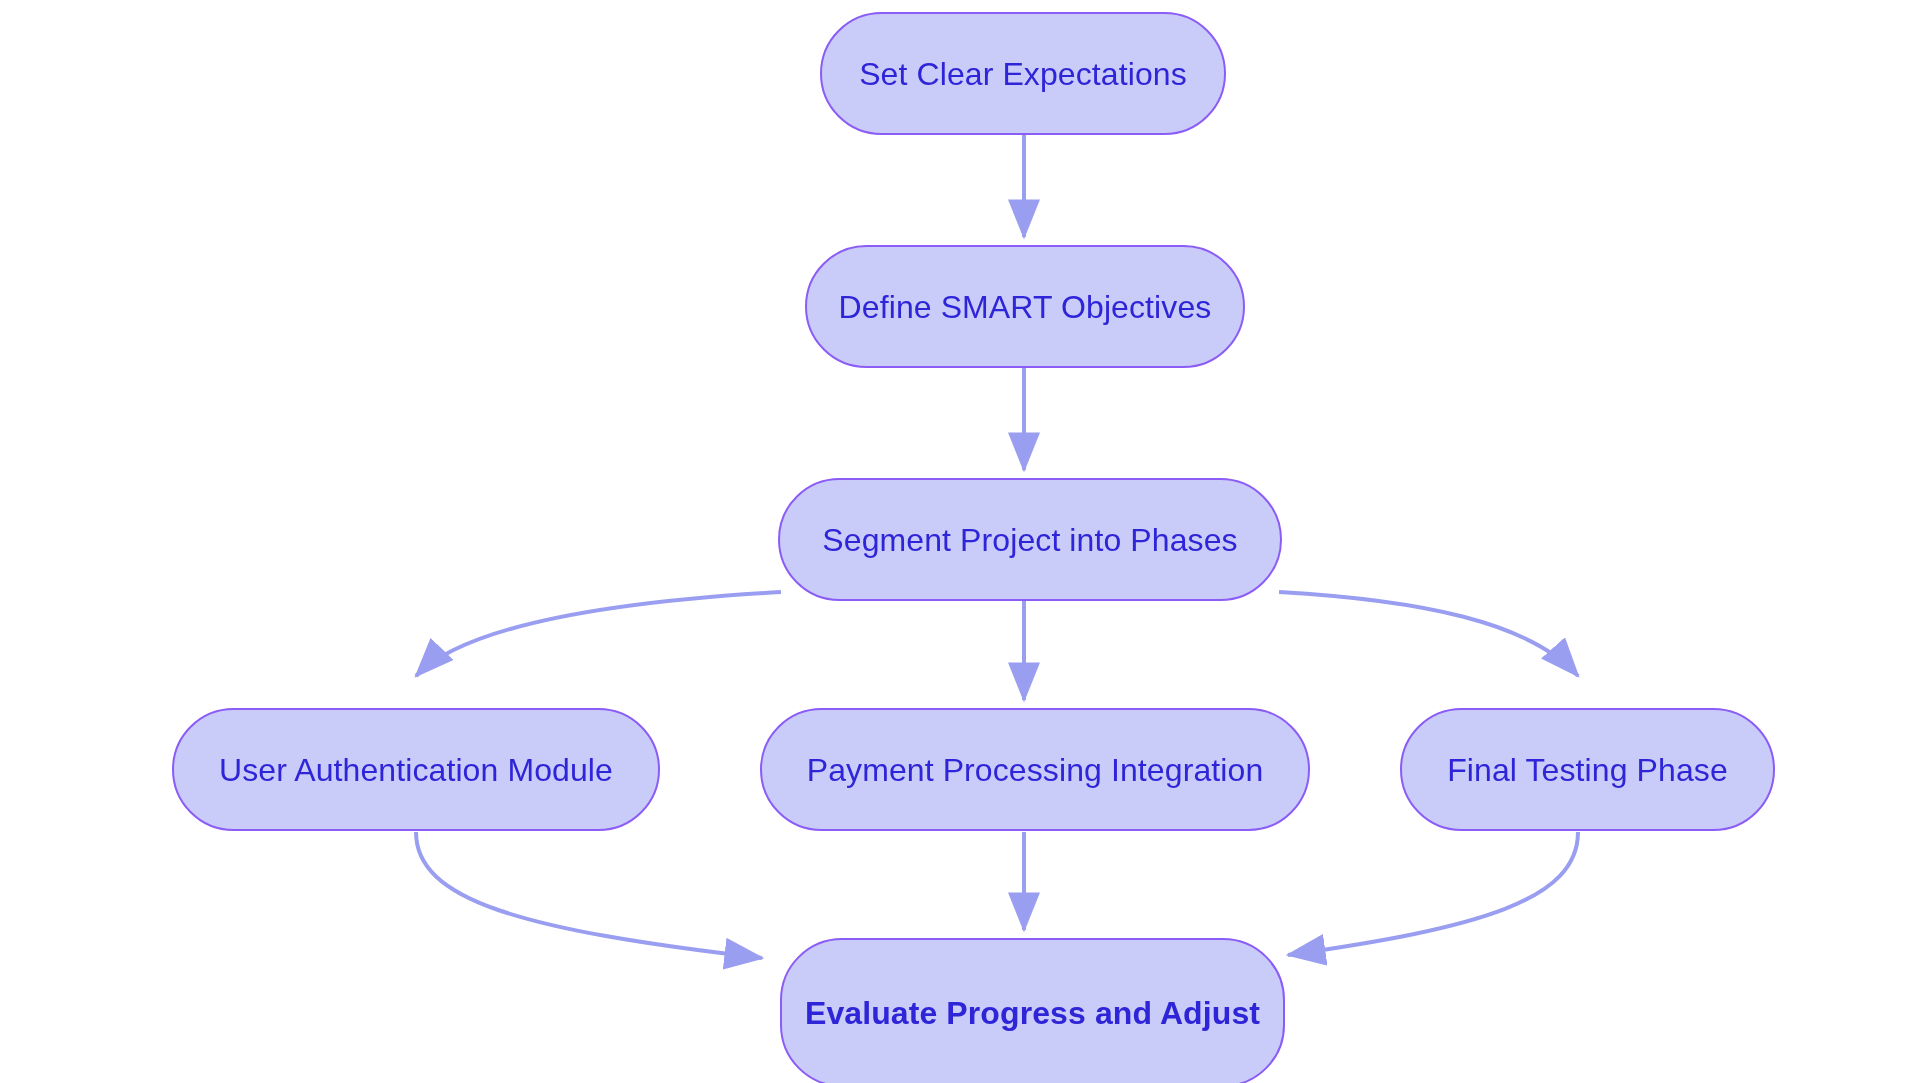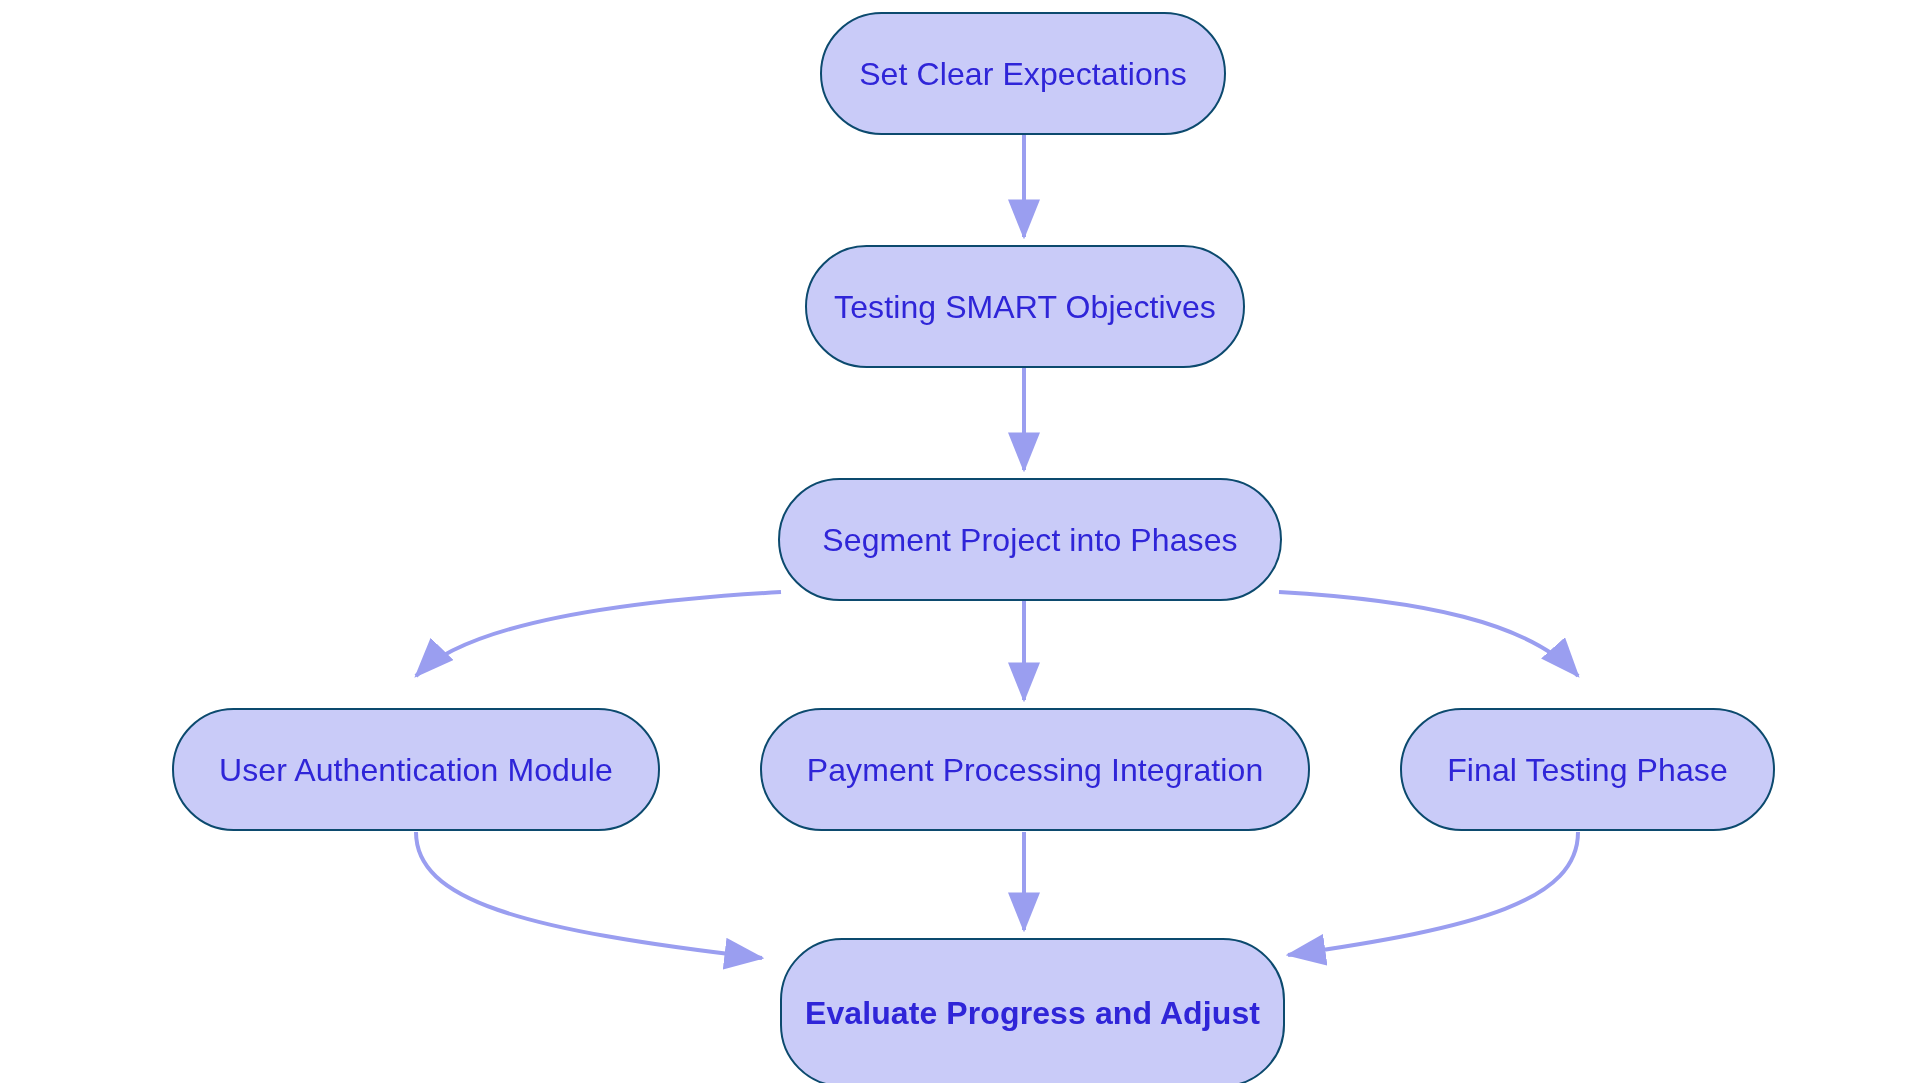--- a/index.html
+++ b/index.html
@@ -25,21 +25,21 @@
     height: 1083px;
     pointer-events: none;
   }
   .flow-node {
     position: absolute;
     box-sizing: border-box;
     display: flex;
     align-items: center;
     justify-content: center;
     background: #c9cbf8;
-    border: 2px solid #0c4a6e;
+    border: 2px solid #8b5cf6;
     border-radius: 62px;
     color: #2f25d8;
     font-size: 32px;
     font-weight: 400;
     letter-spacing: 0.1px;
     white-space: nowrap;
     z-index: 2;
   }
   .flow-node .node-label {
     display: block;
@@ -81,21 +81,21 @@
     <path d="M1024,832 L1024,930" fill="none" stroke="#9a9ef0" stroke-width="4" marker-end="url(#arrowhead)"></path>
 
     <path d="M1578,832 C1578,900 1480,928 1288,955" fill="none" stroke="#9a9ef0" stroke-width="4" marker-end="url(#arrowhead)"></path>
   </svg>
 
   <div class="flow-node node-1">
     <span class="node-label">Set Clear Expectations</span>
   </div>
 
   <div class="flow-node node-2">
-    <span class="node-label">Testing SMART Objectives</span>
+    <span class="node-label">Define SMART Objectives</span>
   </div>
 
   <div class="flow-node node-4">
     <span class="node-label">User Authentication Module</span>
   </div>
 
   <div class="flow-node node-3">
     <span class="node-label">Segment Project into Phases</span>
   </div>
 

